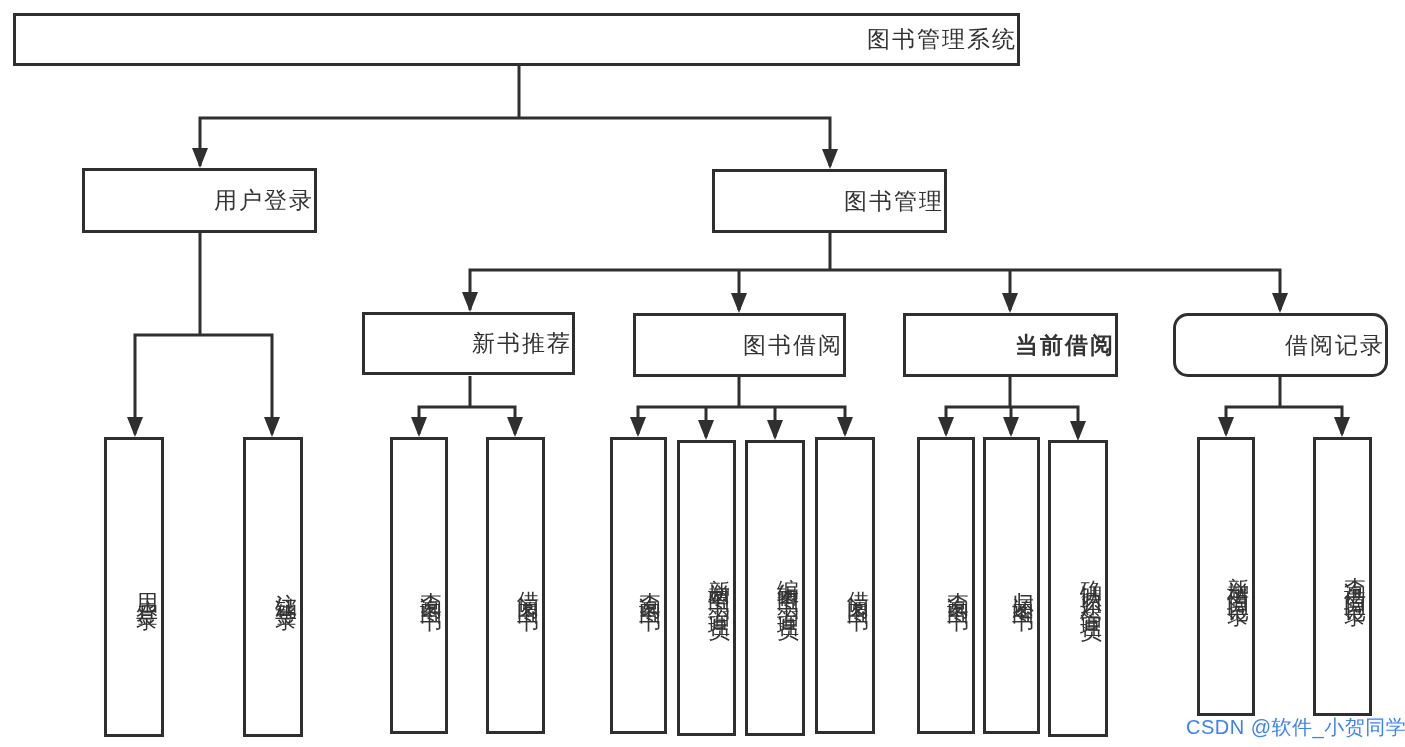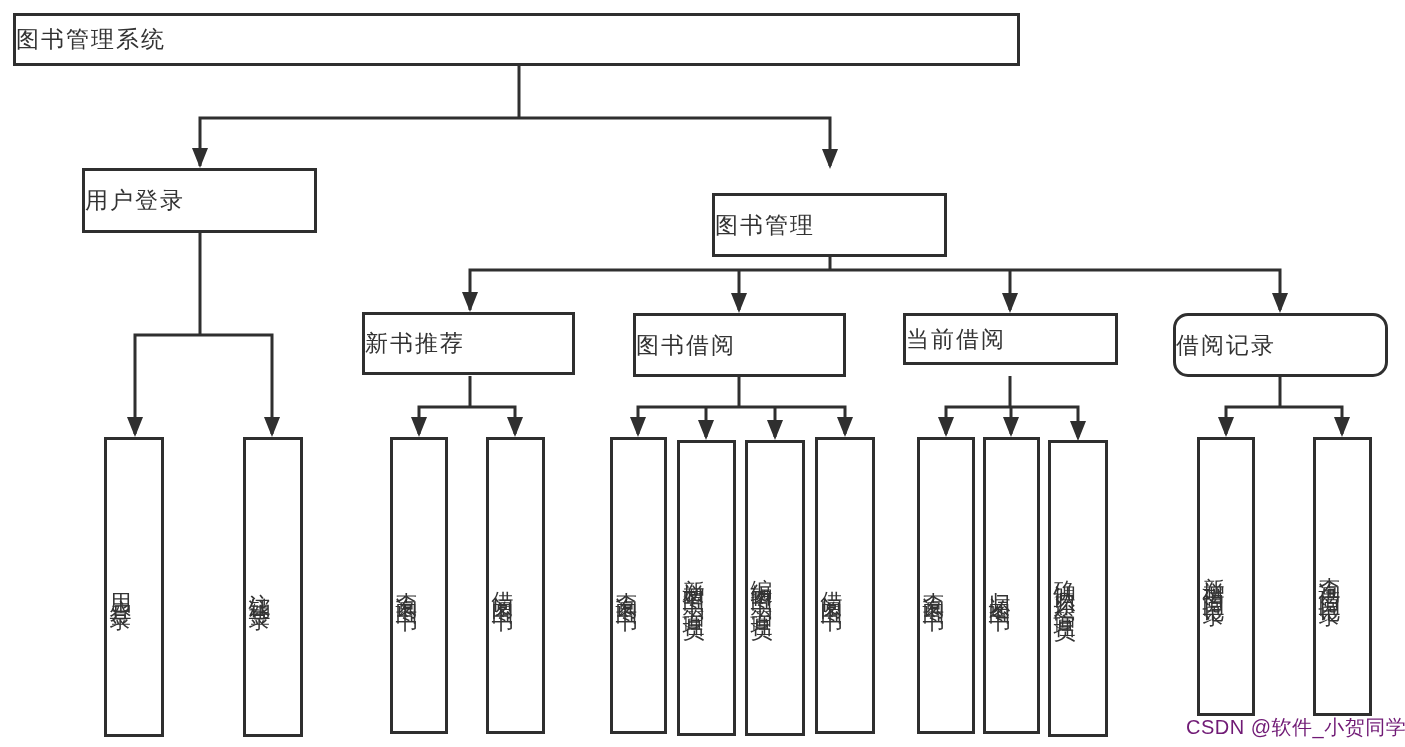--- a/index.html
+++ b/index.html
@@ -17,21 +17,21 @@
     width: 1405px; height: 747px;
     z-index: 1;
   }
   .node {
     position: absolute;
     box-sizing: border-box;
     background: #ffffff;
     border: 3px solid #2f2f2f;
     display: flex;
     align-items: center;
-    justify-content: flex-start;
+    justify-content: flex-end;
     color: #333333;
     z-index: 2;
   }
   .h-node span {
     font-size: 23px;
     letter-spacing: 2px;
     white-space: nowrap;
   }
   .v-node span {
     writing-mode: vertical-rl;
@@ -40,21 +40,21 @@
     letter-spacing: 6px;
     line-height: 1.25;
     white-space: nowrap;
   }
   .watermark {
     position: absolute;
     left: 1186px;
     top: 714px;
     font-size: 20px;
     letter-spacing: 0.5px;
-    color: #701a75;
+    color: #3b82f6;
     text-shadow: 0 0 2px rgba(255,255,255,0.9);
     z-index: 3;
     white-space: nowrap;
   }
 </style>
 </head>
 <body>
 
 <div class="stage">
 
@@ -103,31 +103,31 @@
     </g>
   </svg>
 
   <div class="node h-node" style="left:13px; top:13px; width:1007px; height:53px;">
     <span>图书管理系统</span>
   </div>
 
   <div class="node h-node" style="left:82px; top:168px; width:235px; height:65px;">
     <span>用户登录</span>
   </div>
-  <div class="node h-node" style="left:712px; top:169px; width:235px; height:64px;margin-top:24px;">
+  <div class="node h-node" style="left:712px; top:169px; width:235px; height:64px;">
     <span>图书管理</span>
   </div>
 
   <div class="node h-node" style="left:362px; top:312px; width:213px; height:63px;">
     <span>新书推荐</span>
   </div>
   <div class="node h-node" style="left:633px; top:313px; width:213px; height:64px;">
     <span>图书借阅</span>
   </div>
-  <div class="node h-node" style="left:903px; top:313px; width:215px; height:52px;">
+  <div class="node h-node" style="left:903px; top:313px; width:215px; height:64px;font-weight:bold;">
     <span>当前借阅</span>
   </div>
   <div class="node h-node" style="left:1173px; top:313px; width:215px; height:64px;border-radius:15px;">
     <span>借阅记录</span>
   </div>
 
   <div class="node v-node" style="left:104px; top:437px; width:60px; height:300px;">
     <span>用户登录</span>
   </div>
   <div class="node v-node" style="left:243px; top:437px; width:60px; height:300px;">

